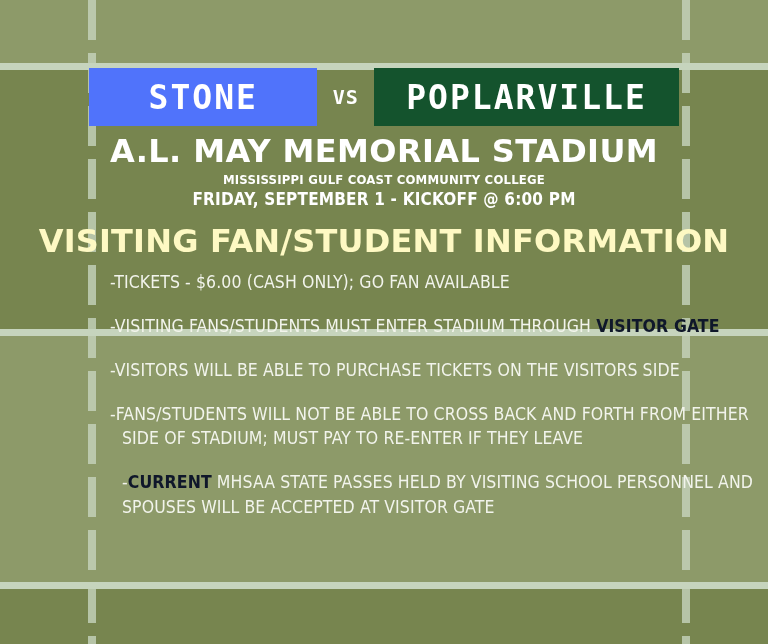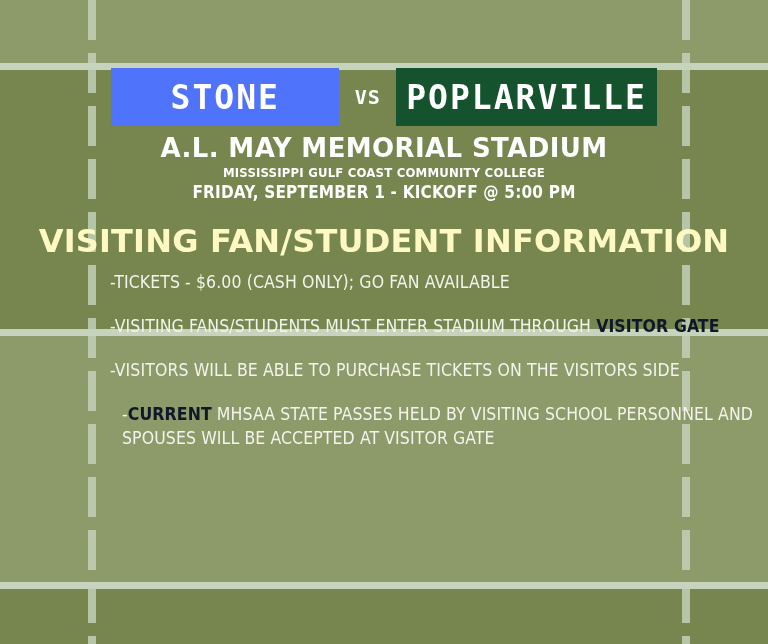--- a/index.html
+++ b/index.html
@@ -71,21 +71,21 @@
     width:100%;
     height:58px;
     display:flex;
     align-items:stretch;
     justify-content:center;
   }
   .team-box {
     display:flex;
     align-items:center;
     justify-content:center;
-    padding:0 10px;
+    padding:0 32px;
     min-width:228px;
   }
   .team-home { background:#5073fb; }
   .team-away { background:#14532d; }
   .team-name {
     color:#ffffff;
     font-size:33px;
     font-weight:bold;
     letter-spacing:2.0px;
     line-height:1;
@@ -107,21 +107,21 @@
   
   #venue {
     position:absolute;
     top:133px;
     left:0;
     width:100%;
     text-align:center;
     color:#ffffff;
   }
   #venue-name {
-    font-size:26px;
+    font-size:32px;
     font-weight:bold;
     letter-spacing:0.4px;
     line-height:1.18;
     font-family:"DejaVu Sans", sans-serif;
   }
   #venue-school {
     font-size:13px;
     font-weight:bold;
     letter-spacing:0.2px;
     line-height:1.32;
@@ -198,34 +198,38 @@
     </div>
     <div id="vs-label">VS</div>
     <div class="team-box team-away">
       <span class="team-name">POPLARVILLE</span>
     </div>
   </div>
 
   <div id="venue">
     <div id="venue-name">A.L. MAY MEMORIAL STADIUM</div>
     <div id="venue-school">MISSISSIPPI GULF COAST COMMUNITY COLLEGE</div>
-    <div id="venue-datetime">FRIDAY, SEPTEMBER 1 - KICKOFF @ 5:00 PM</div>
+    <div id="venue-datetime">FRIDAY, SEPTEMBER 1 - KICKOFF @ 6:00 PM</div>
   </div>
 
   <div id="section-heading">VISITING FAN/STUDENT INFORMATION</div>
 
   <div id="bullets">
       <div class="bullet">
         <div class="bullet-line"><span>-TICKETS - $6.00 (CASH ONLY); GO FAN AVAILABLE</span></div>
       </div>
       <div class="bullet">
         <div class="bullet-line"><span>-VISITING FANS/STUDENTS MUST ENTER STADIUM THROUGH </span><b>VISITOR GATE</b></div>
       </div>
       <div class="bullet">
         <div class="bullet-line"><span>-VISITORS WILL BE ABLE TO PURCHASE TICKETS ON THE VISITORS SIDE</span></div>
+      </div>
+      <div class="bullet">
+        <div class="bullet-line"><span>-FANS/STUDENTS WILL NOT BE ABLE TO CROSS BACK AND FORTH FROM EITHER</span></div>
+        <div class="bullet-line indent"><span>SIDE OF STADIUM; MUST PAY TO RE-ENTER IF THEY LEAVE</span></div>
       </div>
       <div class="bullet">
         <div class="bullet-line indent"><span>-</span><b>CURRENT</b><span> MHSAA STATE PASSES HELD BY VISITING SCHOOL PERSONNEL AND</span></div>
         <div class="bullet-line indent"><span>SPOUSES WILL BE ACCEPTED AT VISITOR GATE</span></div>
       </div>
     </div>
 
 </div>
 
 </body></html>

